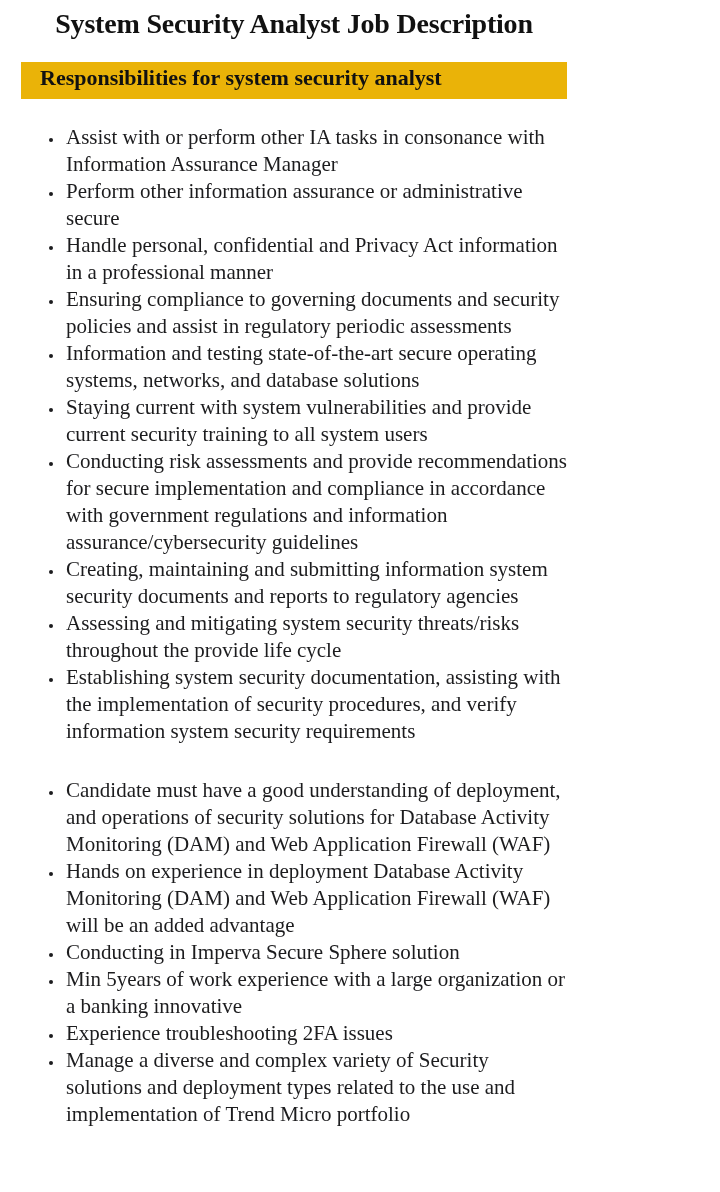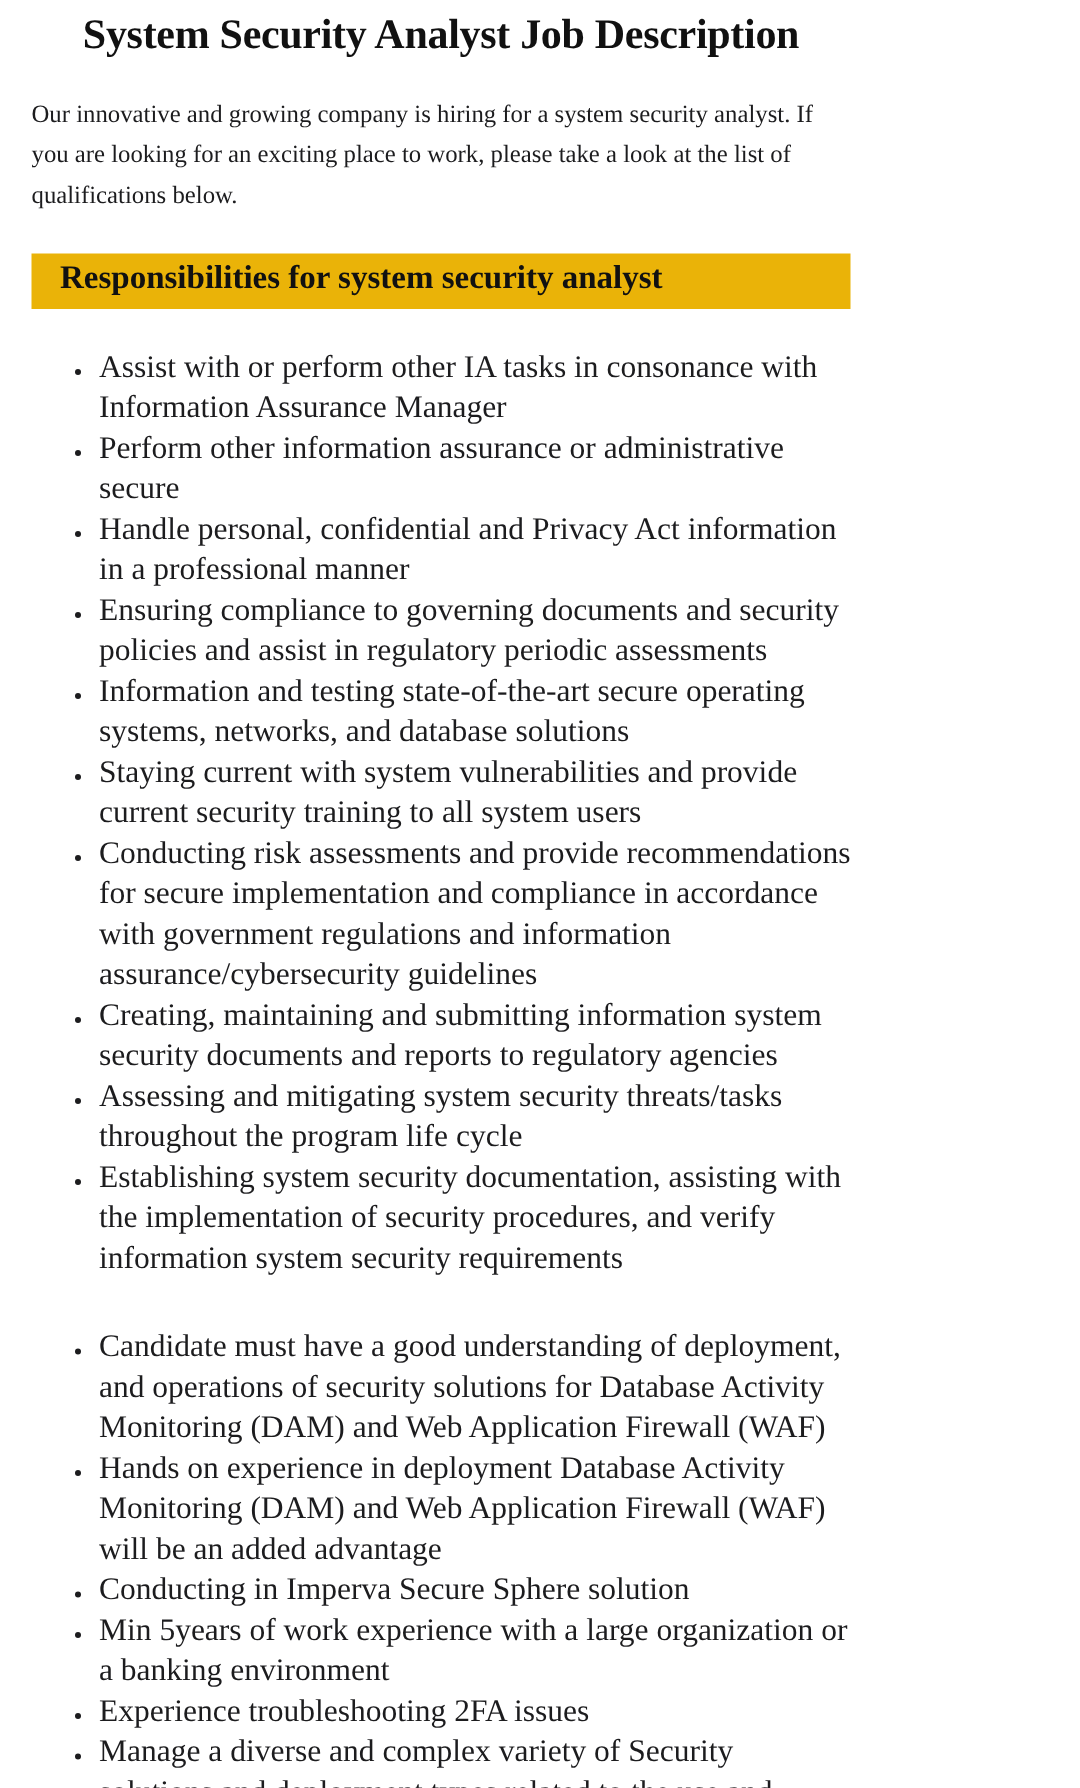--- a/index.html
+++ b/index.html
@@ -65,44 +65,43 @@
     margin-bottom: 12px;
   }
 </style>
 </head>
 <body>
 
 <div class="page">
 
   <h1 class="doc-title">System Security Analyst Job Description</h1>
 
-  <p class="intro">Our innovative and growing company is hiring for a system security analyst. If you are looking for an exciting place to work, please take a look at the list of qualifications below.</p>
 
   <section>
     <div class="section-bar">
       <span>Responsibilities for system security analyst</span>
     </div>
     <ul class="bullets">
         <li>Assist with or perform other IA tasks in consonance with Information Assurance Manager</li>
         <li>Perform other information assurance or administrative secure</li>
         <li>Handle personal, confidential and Privacy Act information in a professional manner</li>
         <li>Ensuring compliance to governing documents and security policies and assist in regulatory periodic assessments</li>
         <li>Information and testing state-of-the-art secure operating systems, networks, and database solutions</li>
         <li>Staying current with system vulnerabilities and provide current security training to all system users</li>
         <li>Conducting risk assessments and provide recommendations for secure implementation and compliance in accordance with government regulations and information assurance/cybersecurity guidelines</li>
         <li>Creating, maintaining and submitting information system security documents and reports to regulatory agencies</li>
-        <li>Assessing and mitigating system security threats/tasks throughout the program life cycle</li>
+        <li>Assessing and mitigating system security threats/risks throughout the provide life cycle</li>
         <li>Establishing system security documentation, assisting with the implementation of security procedures, and verify information system security requirements</li>
       </ul>
   </section>
 
   <section>
     <ul class="bullets">
         <li>Candidate must have a good understanding of deployment, and operations of security solutions for Database Activity Monitoring (DAM) and Web Application Firewall (WAF)</li>
         <li>Hands on experience in deployment Database Activity Monitoring (DAM) and Web Application Firewall (WAF) will be an added advantage</li>
         <li>Conducting in Imperva Secure Sphere solution</li>
-        <li>Min 5years of work experience with a large organization or a banking environment</li>
+        <li>Min 5years of work experience with a large organization or a banking innovative</li>
         <li>Experience troubleshooting 2FA issues</li>
         <li>Manage a diverse and complex variety of Security solutions and deployment types related to the use and implementation of Trend Micro portfolio</li>
       </ul>
   </section>
 
 </div>
 
 </body></html>

